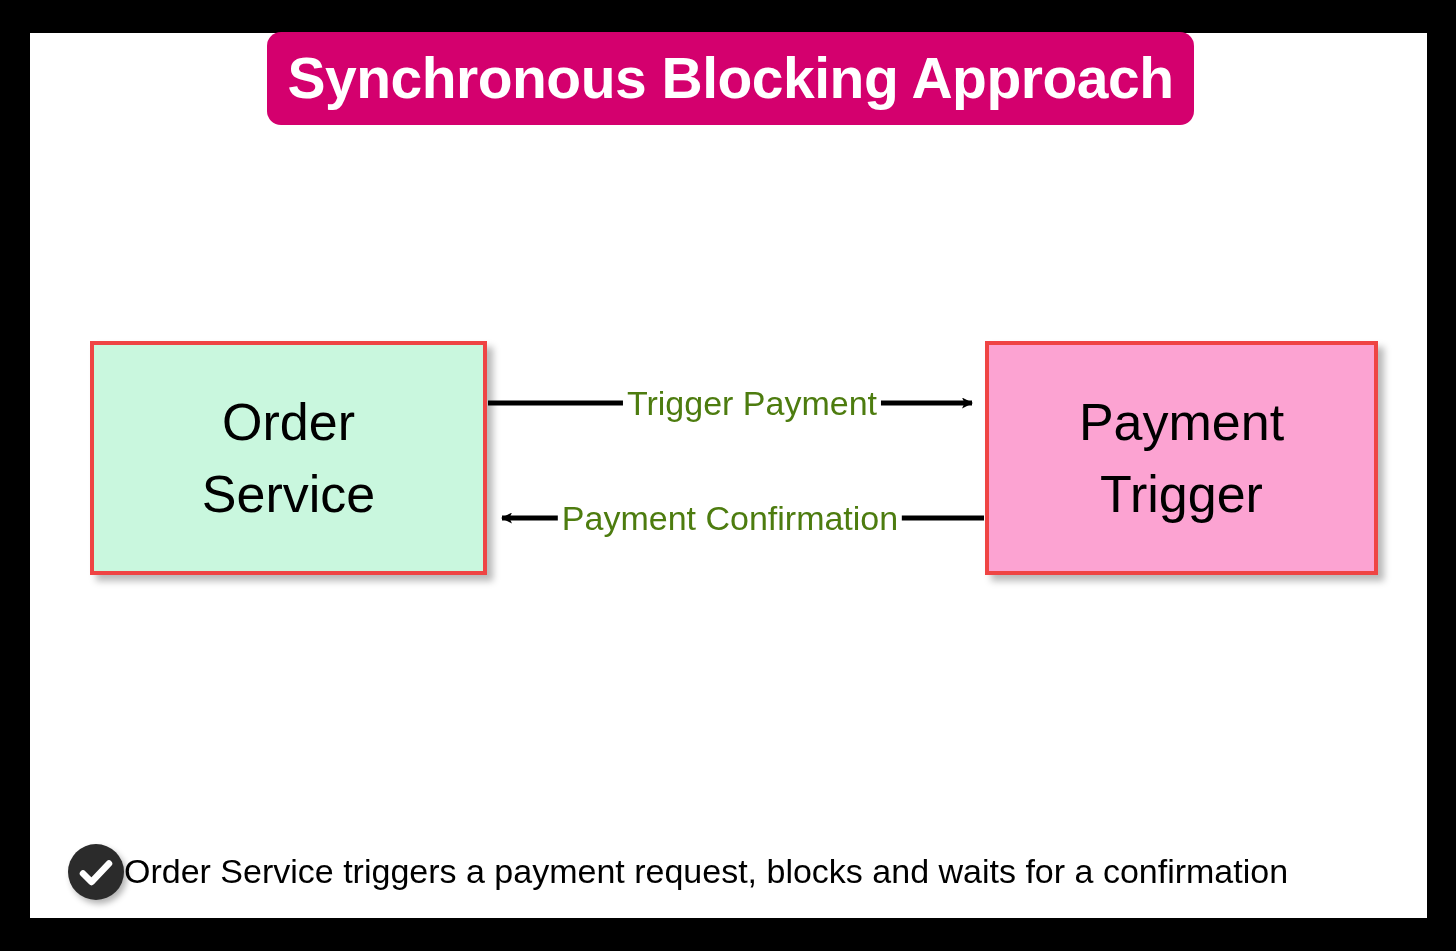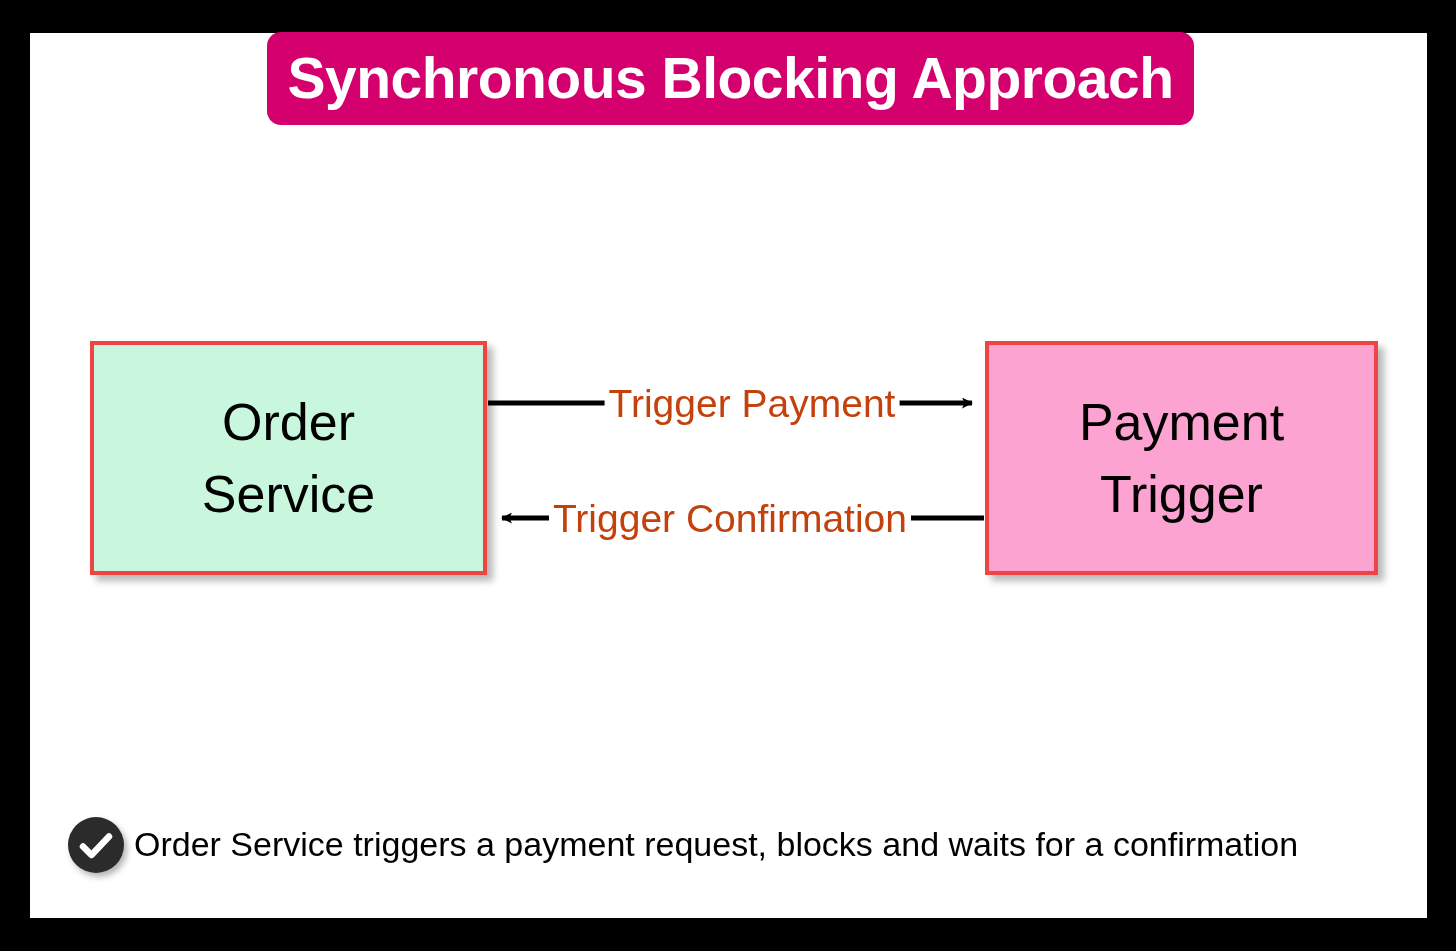--- a/index.html
+++ b/index.html
@@ -90,39 +90,38 @@
   #arrows {
     position: absolute;
     left: 0;
     top: 0;
     width: 1397px;
     height: 885px;
     pointer-events: none;
   }
   .arrow-label {
     position: absolute;
-    font-size: 39px;
+    font-size: 34px;
     line-height: 1;
-    color: #c2410c;
+    color: #4d7c0f;
     background: #ffffff;
     padding: 0 4px;
     white-space: nowrap;
     transform: translate(-50%, -50%);
   }
   #trigger-payment-label { left: 722px; top: 370px; }
   #payment-confirmation-label { left: 700px; top: 485px; }
 
   
   #footer-note {
     position: absolute;
     left: 38px;
-    top: 784px;
+    top: 811px;
     display: flex;
     align-items: center;
-    gap: 10px;
   }
   #check-badge {
     position: relative;
     width: 56px;
     height: 56px;
     border-radius: 50%;
     background: #2b2b2b;
     box-shadow: 3px 4px 6px rgba(0, 0, 0, 0.3);
     flex: none;
   }
@@ -167,21 +166,21 @@
           <path d="M0,0 L11,5.5 L0,11 L2.6,5.5 Z" fill="#000000"></path>
         </marker>
       </defs>
 
       <line x1="458" y1="370" x2="942" y2="370" stroke="#000000" stroke-width="5" marker-end="url(#arrowhead-right)"></line>
 
       <line x1="954" y1="485" x2="472" y2="485" stroke="#000000" stroke-width="5" marker-end="url(#arrowhead-left)"></line>
     </svg>
 
     <div class="arrow-label" id="trigger-payment-label">Trigger Payment</div>
-    <div class="arrow-label" id="payment-confirmation-label">Trigger Confirmation</div>
+    <div class="arrow-label" id="payment-confirmation-label">Payment Confirmation</div>
 
     <div id="footer-note">
       <span id="check-badge">
         <svg width="56" height="56" viewBox="0 0 56 56">
           <path d="M15 29.5 L23.5 38 L41 19.5" stroke="#ffffff" stroke-width="6.5" fill="none" stroke-linecap="round" stroke-linejoin="round"></path>
         </svg>
       </span>
       <span id="footer-text">Order Service triggers a payment request, blocks and waits for a confirmation</span>
     </div>
 

